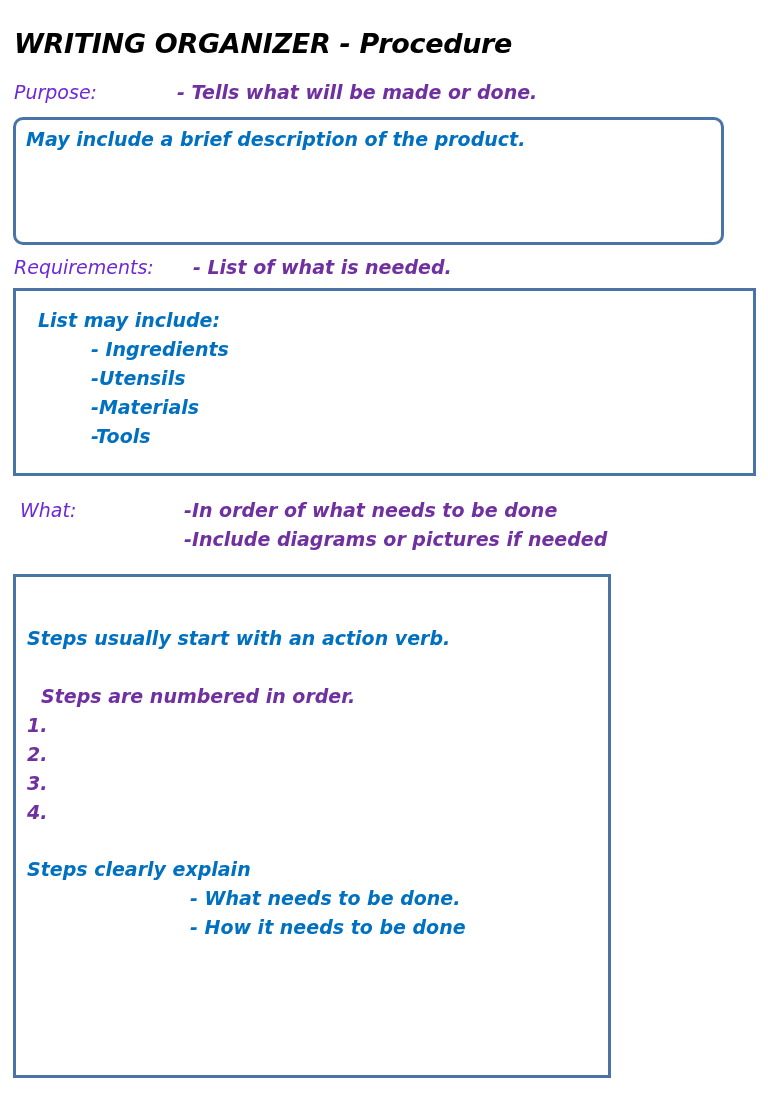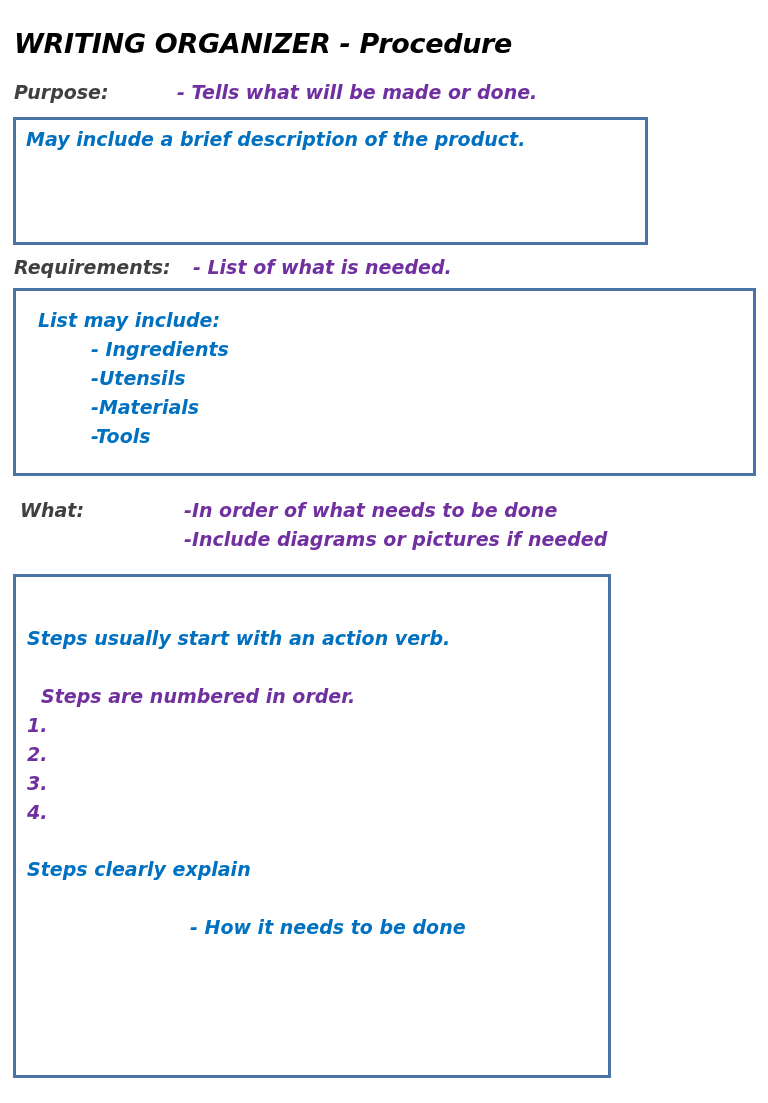--- a/index.html
+++ b/index.html
@@ -1,36 +1,36 @@
 <!DOCTYPE html>
 <html><head>
   <meta charset="utf-8">
   <style>
     html, body { margin: 0; padding: 0; background: #ffffff; }
     body { width: 768px; height: 1103px; position: relative; overflow: hidden;
            font-family: "DejaVu Sans", sans-serif; font-style: italic; }
     .abs { position: absolute; white-space: nowrap; }
     .title { left: 14px; top: 28px; font-size: 27px; font-weight: normal; color: #000; letter-spacing: -0.3px; }
     .title .strong { font-weight: bold; }
-    .label { font-weight: bold; color: #404040; font-size: 19px; }
+    .label { font-weight: normal; color: #6d28d9; font-size: 19px; }
     .purple { color: #7030a0; font-weight: bold; font-size: 19px; }
     .blue { color: #0070c0; font-weight: bold; font-size: 19px; }
     .box { position: absolute; border: 3px solid #4a74a6; box-sizing: border-box; background: #fff; }
     .line { position: absolute; white-space: nowrap; }
   </style>
 </head>
 <body>
 
 <div class="abs title">
   <span class="strong">WRITING ORGANIZER</span><span class="strong"> - </span><span class="strong">Procedure</span>
 </div>
 
 <div class="abs label" style="left:14px; top:81px;">Purpose:</div>
 <div class="abs purple" style="left:177px; top:81px;">- Tells what will be made or done.</div>
-<div class="box" style="left:13px; top:117px; width:635px; height:128px;">
+<div class="box" style="left:13px; top:117px; width:711px; height:128px;border-radius:10px;">
   <div class="line blue" style="left:10px; top:8px;">May include a brief description of the product.</div>
 </div>
 
 <div class="abs label" style="left:14px; top:256px;">Requirements:</div>
 <div class="abs purple" style="left:193px; top:256px;">- List of what is needed.</div>
 <div class="box" style="left:13px; top:288px; width:743px; height:188px;">
   <div class="line blue" style="left:22px; top:18px;">List may include:</div>
   <div class="line blue" style="left:75px; top:47px;">- Ingredients</div>
   <div class="line blue" style="left:75px; top:76px;">-Utensils</div>
   <div class="line blue" style="left:75px; top:105px;">-Materials</div>
@@ -41,14 +41,15 @@
 <div class="abs purple" style="left:184px; top:499px;">-In order of what needs to be done</div>
 <div class="abs purple" style="left:184px; top:528px;">-Include diagrams or pictures if needed</div>
 <div class="box" style="left:13px; top:574px; width:598px; height:504px;">
   <div class="line blue" style="left:11px; top:50px;">Steps usually start with an action verb.</div>
   <div class="line purple" style="left:25px; top:108px;">Steps are numbered in order.</div>
   <div class="line purple" style="left:11px; top:137px;">1.</div>
   <div class="line purple" style="left:11px; top:166px;">2.</div>
   <div class="line purple" style="left:11px; top:195px;">3.</div>
   <div class="line purple" style="left:11px; top:224px;">4.</div>
   <div class="line blue" style="left:11px; top:281px;">Steps clearly explain</div>
+  <div class="line blue" style="left:174px; top:310px;">- What needs to be done.</div>
   <div class="line blue" style="left:174px; top:339px;">- How it needs to be done</div>
 </div>
 
 </body></html>

